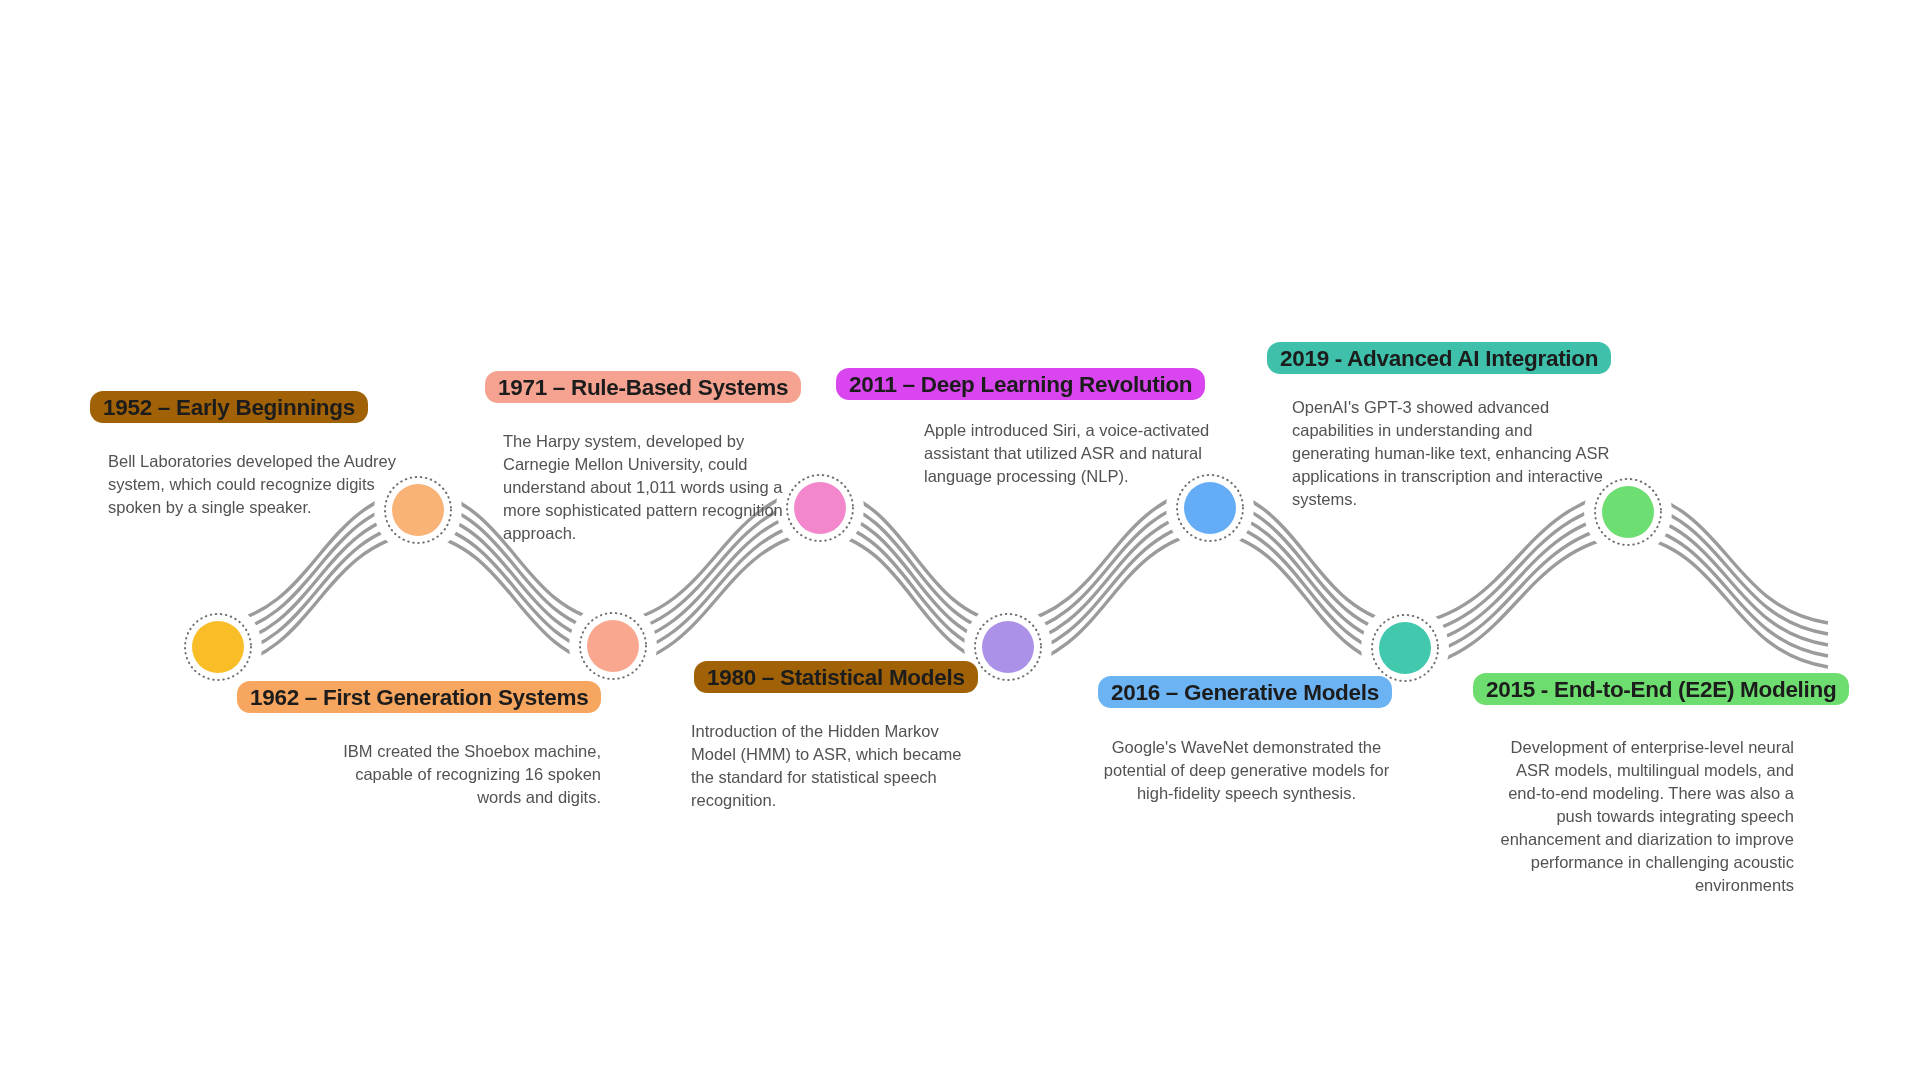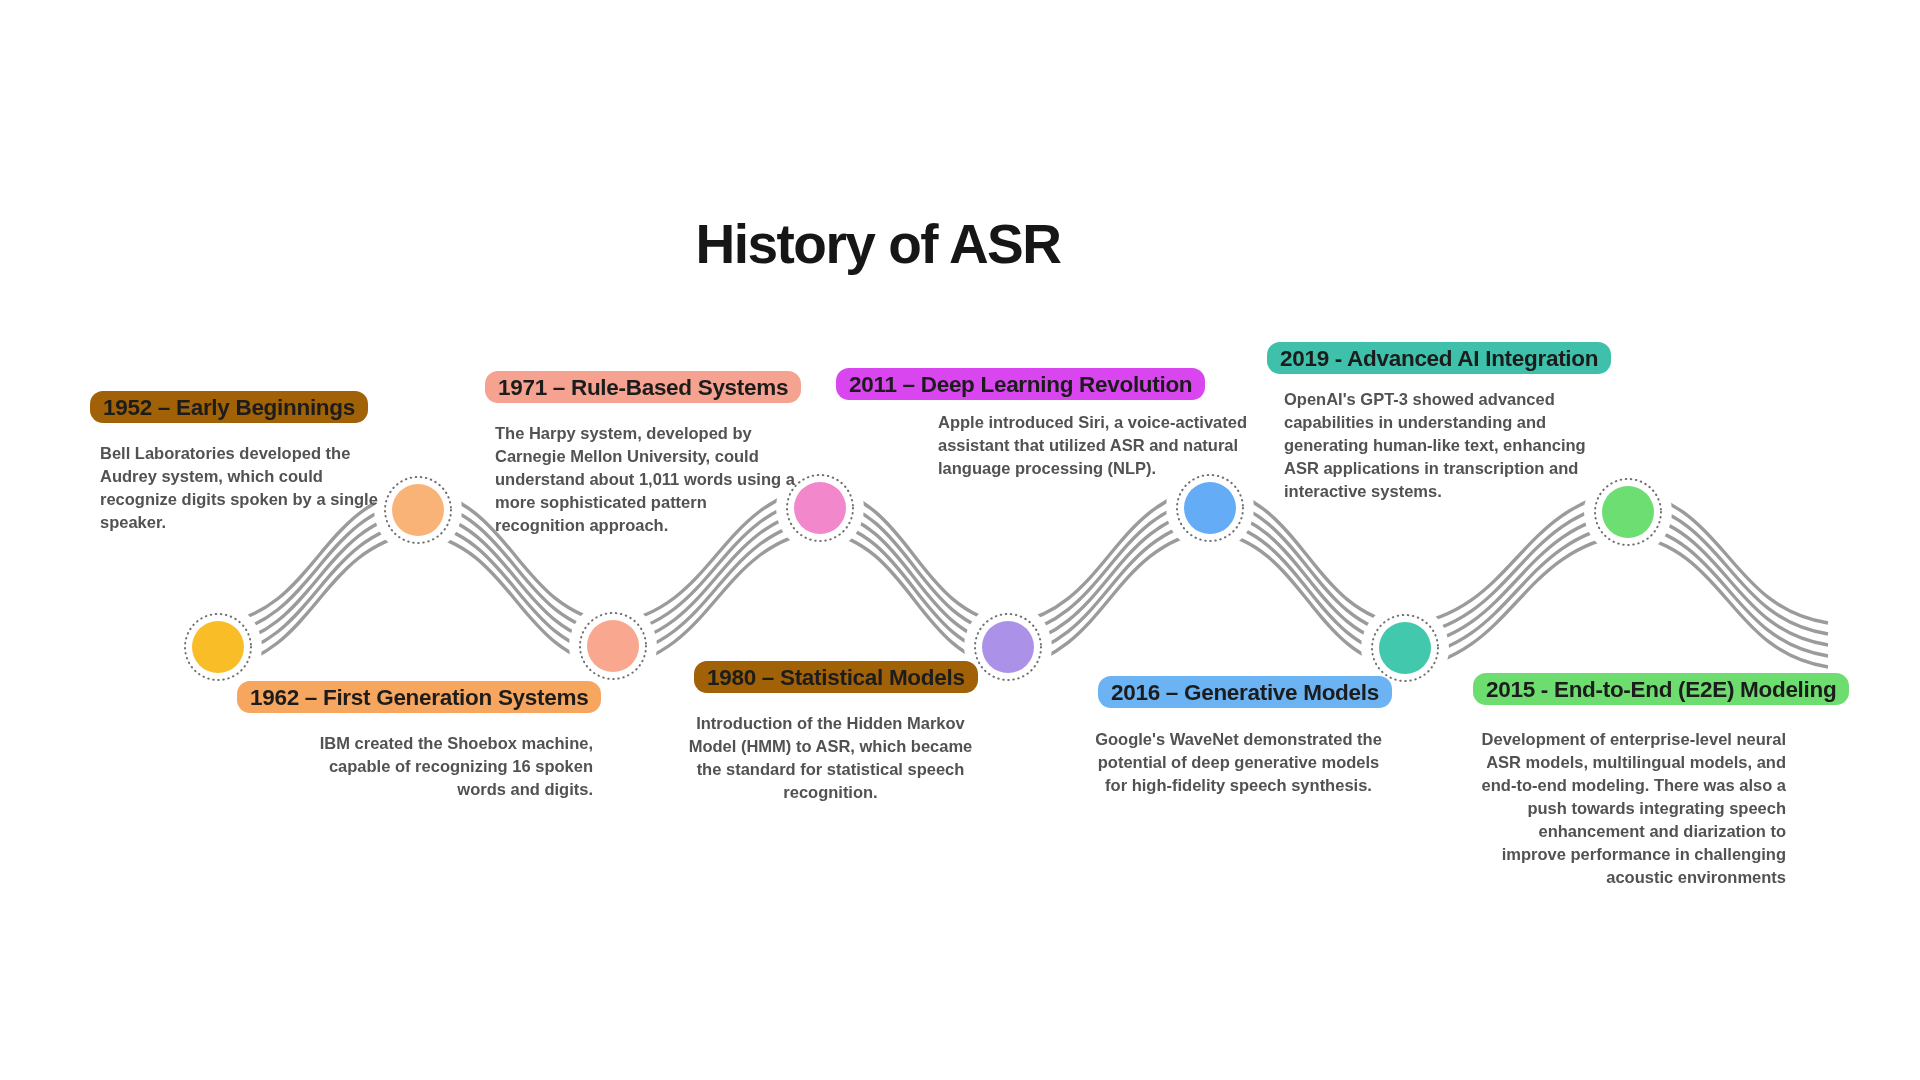--- a/index.html
+++ b/index.html
@@ -13,39 +13,38 @@
     color:var(--title-text,#161616);white-space:nowrap;
   }
   .wave{position:absolute;left:0;top:0;pointer-events:none;}
   .milestone{display:contents;}
   .pill{
     position:absolute;height:32px;line-height:33px;padding:0 13px;border-radius:13px;
     font-size:22.5px;font-weight:800;letter-spacing:-0.3px;color:var(--heading-text,#1c1c1c);
     white-space:nowrap;
   }
   .desc{
-    position:absolute;margin:8px;font-size:16.5px;line-height:23px;font-weight:700;
+    position:absolute;margin:16px;font-size:16.5px;line-height:23px;font-weight:400;
     color:var(--body-text,#525252);
   }
   
   .m1 .pill{left:90px;top:391px;}   .m1 .desc{left:92px;top:434px;width:300px;text-align:left;}
   .m2 .pill{left:237px;top:681px;}  .m2 .desc{left:305px;top:724px;width:280px;text-align:right;}
   .m3 .pill{left:485px;top:371px;}  .m3 .desc{left:487px;top:414px;width:305px;text-align:left;}
-  .m4 .pill{left:694px;top:661px;}  .m4 .desc{left:675px;top:704px;width:295px;text-align:center;}
-  .m5 .pill{left:836px;top:368px;}  .m5 .desc{left:930px;top:403px;width:310px;text-align:left;}
+  .m4 .pill{left:694px;top:661px;}  .m4 .desc{left:675px;top:704px;width:295px;text-align:left;}
+  .m5 .pill{left:836px;top:368px;}  .m5 .desc{left:908px;top:403px;width:310px;text-align:left;}
   .m6 .pill{left:1098px;top:676px;} .m6 .desc{left:1078px;top:720px;width:305px;text-align:center;}
   .m7 .pill{left:1267px;top:342px;} .m7 .desc{left:1276px;top:380px;width:322px;text-align:left;}
   .m8 .pill{left:1473px;top:673px;} .m8 .desc{left:1466px;top:720px;width:312px;text-align:right;}
 </style>
 </head>
 <body>
 
 <div class="canvas">
 
-  <h1 class="title">History of ASR</h1>
 
   <svg id="wave-svg" class="wave" width="1920" height="1080" viewBox="0 0 1920 1080">
       <path d="M 218 625 C 318.0 608.6 318.0 504.4 418 488" fill="none" stroke="#9B9B9B" stroke-width="3.4"></path>
       <path d="M 218 636 C 318.0 619.6 318.0 515.4 418 499" fill="none" stroke="#9B9B9B" stroke-width="3.4"></path>
       <path d="M 218 647 C 318.0 630.6 318.0 526.4 418 510" fill="none" stroke="#9B9B9B" stroke-width="3.4"></path>
       <path d="M 218 658 C 318.0 641.6 318.0 537.4 418 521" fill="none" stroke="#9B9B9B" stroke-width="3.4"></path>
       <path d="M 218 669 C 318.0 652.6 318.0 548.4 418 532" fill="none" stroke="#9B9B9B" stroke-width="3.4"></path>
       <path d="M 418 488 C 515.5 504.3 515.5 607.7 613 624" fill="none" stroke="#9B9B9B" stroke-width="3.4"></path>
       <path d="M 418 499 C 515.5 515.3 515.5 618.7 613 635" fill="none" stroke="#9B9B9B" stroke-width="3.4"></path>
       <path d="M 418 510 C 515.5 526.3 515.5 629.7 613 646" fill="none" stroke="#9B9B9B" stroke-width="3.4"></path>

